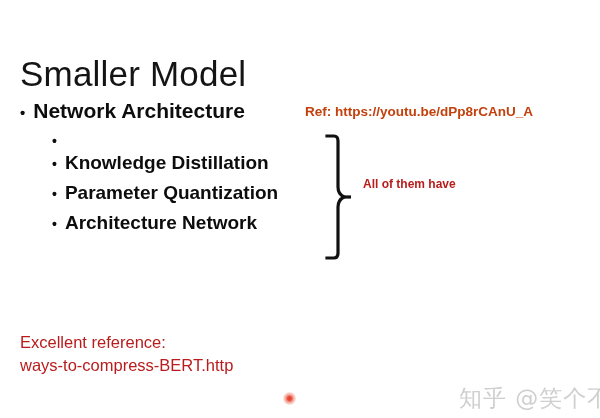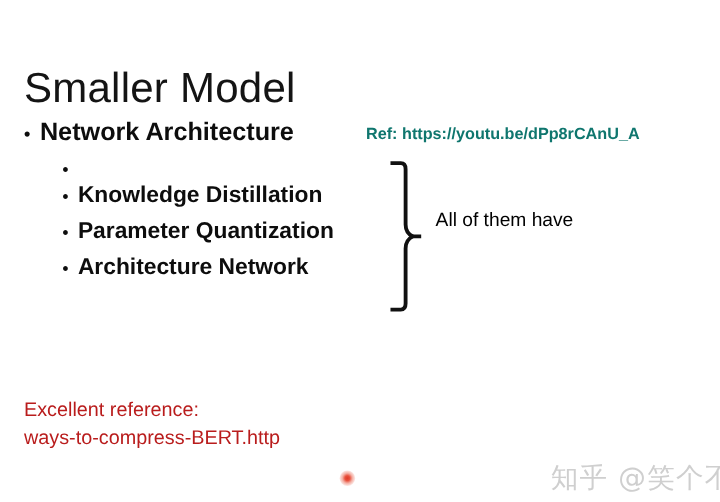--- a/index.html
+++ b/index.html
@@ -68,43 +68,44 @@
     margin-right: 8px;
   }
 
   
   #ref-line {
     position: absolute;
     left: 305px;
     top: 104px;
     font-size: 13.5px;
     font-weight: 600;
-    color: #0f766e;
+    color: #c2410c;
     white-space: nowrap;
   }
 
   
   #brace {
     position: absolute;
     left: 325px;
     top: 134px;
     width: 26px;
     height: 126px;
   }
   #brace svg { display: block; }
 
   
   #brace-note {
     position: absolute;
     left: 363px;
     top: 171px;
-    font-size: 16px;
+    font-size: 12px;
     line-height: 26px;
-    color: #000000;
+    color: #b91c1c;
     white-space: nowrap;
+    font-weight: bold;
   }
 
   
   #footer-ref {
     position: absolute;
     left: 20px;
     top: 331px;
     font-size: 16.5px;
     line-height: 22.5px;
     color: #b91c1c;

